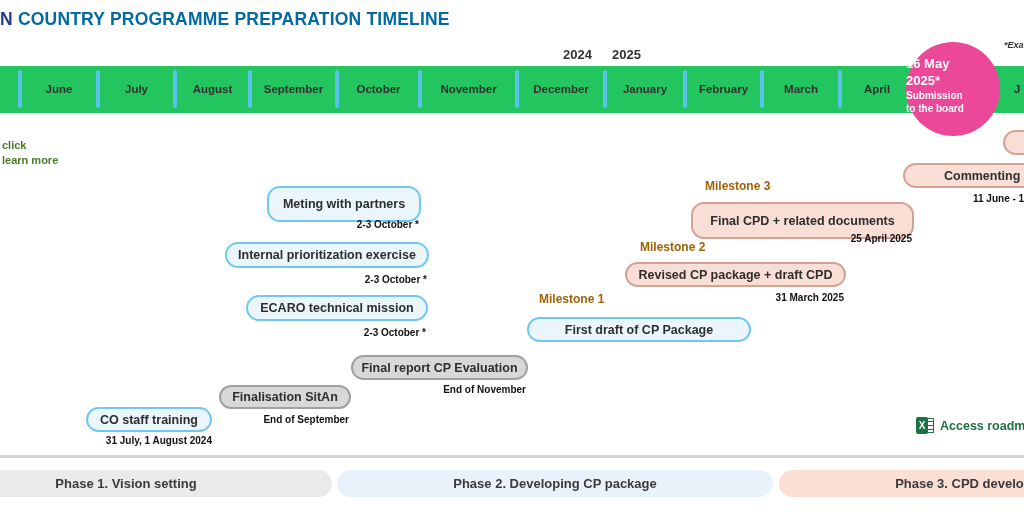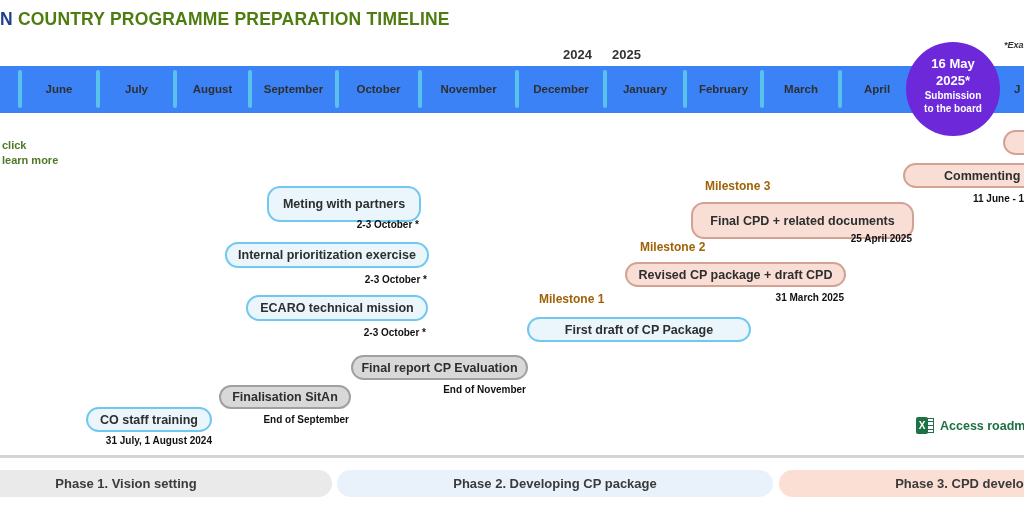--- a/index.html
+++ b/index.html
@@ -2,38 +2,38 @@
 <html><head>
 <meta charset="utf-8">
 <style>
   html,body{margin:0;padding:0;}
   body{font-family:"Liberation Sans",sans-serif;}
   #stage{position:relative;width:1024px;height:512px;background:#ffffff;overflow:hidden;}
 
   
   #title{position:absolute;left:0;top:9px;font-size:17.5px;font-weight:700;letter-spacing:.2px;white-space:nowrap;}
   #title .t-prefix{color:#1c3f94;}
-  #title .t-main{color:#4d7c0f;margin-top:20px;}
+  #title .t-main{color:#0369a1;margin-top:20px;}
 
   
   .year{position:absolute;top:47px;font-size:13px;font-weight:700;color:#333;}
   #year1{left:563px;}
   #year2{left:612px;}
 
   
   #top-note{position:absolute;left:1004px;top:40px;font-size:9px;font-style:italic;font-weight:700;color:#333;white-space:nowrap;}
 
   
-  #month-bar{position:absolute;left:0;top:66px;width:1024px;height:47px;background:#3b82f6;}
+  #month-bar{position:absolute;left:0;top:66px;width:1024px;height:47px;background:#22c55e;}
   .tick{position:absolute;top:4px;width:4px;height:38px;border-radius:2px;background:#5ac1ea;}
   .month{position:absolute;top:0;height:47px;line-height:47px;text-align:center;font-size:11.5px;font-weight:700;color:#2f2f2f;}
   #month-partial{position:absolute;left:1014px;top:17px;font-size:11.5px;font-weight:700;color:#2f2f2f;}
 
   
-  #badge{position:absolute;left:906px;top:42px;width:94px;height:94px;border-radius:50%;background:#6d28d9;color:#fff;text-align:center;padding-top:13px;box-sizing:border-box;}
+  #badge{position:absolute;left:906px;top:42px;width:94px;height:94px;border-radius:50%;background:#ec4899;color:#fff;text-align:left;padding-top:13px;box-sizing:border-box;}
   #badge .b-big{font-size:13px;font-weight:700;line-height:17px;}
   #badge .b-small{font-size:10px;font-weight:700;line-height:13px;}
 
   
   #hint{position:absolute;left:2px;top:138px;color:#4c7a28;font-size:11px;font-weight:700;line-height:15px;}
 
   
   .event{position:absolute;box-sizing:border-box;border-radius:13px;border:2px solid;text-align:center;font-size:12.5px;font-weight:700;color:#2e2e2e;white-space:nowrap;display:flex;align-items:center;justify-content:center;}
   .event.blue{background:#eaf5fc;border-color:#70c8ef;}
   .event.gray{background:#d8d8d8;border-color:#a0a0a0;text-align:center;}

